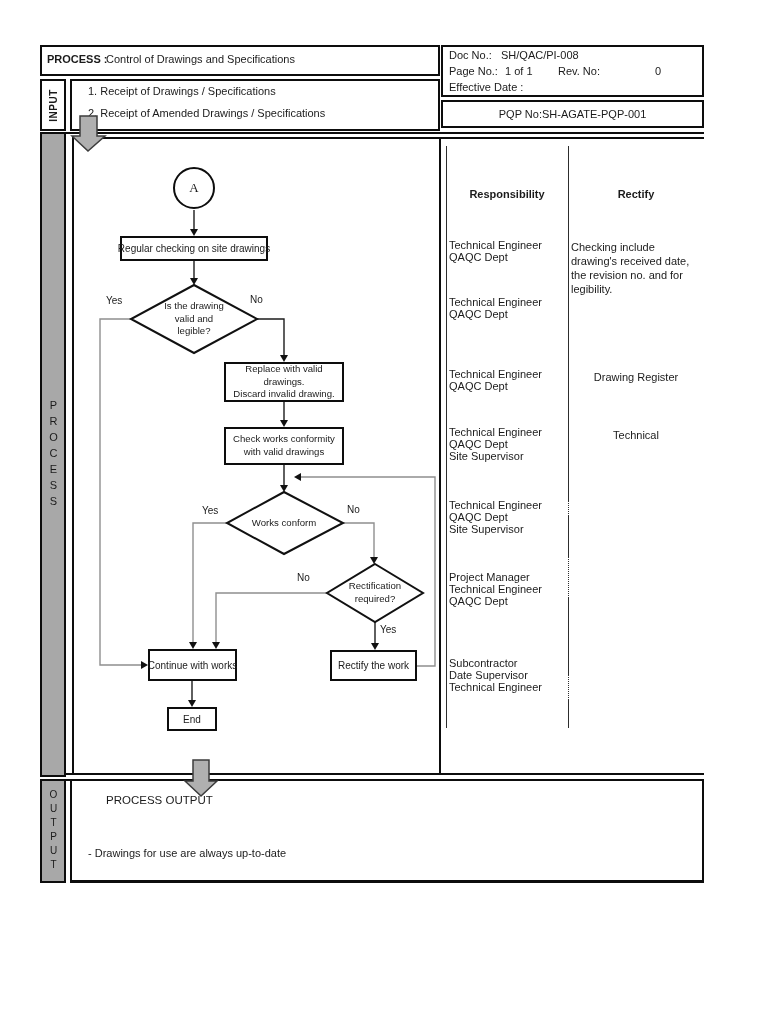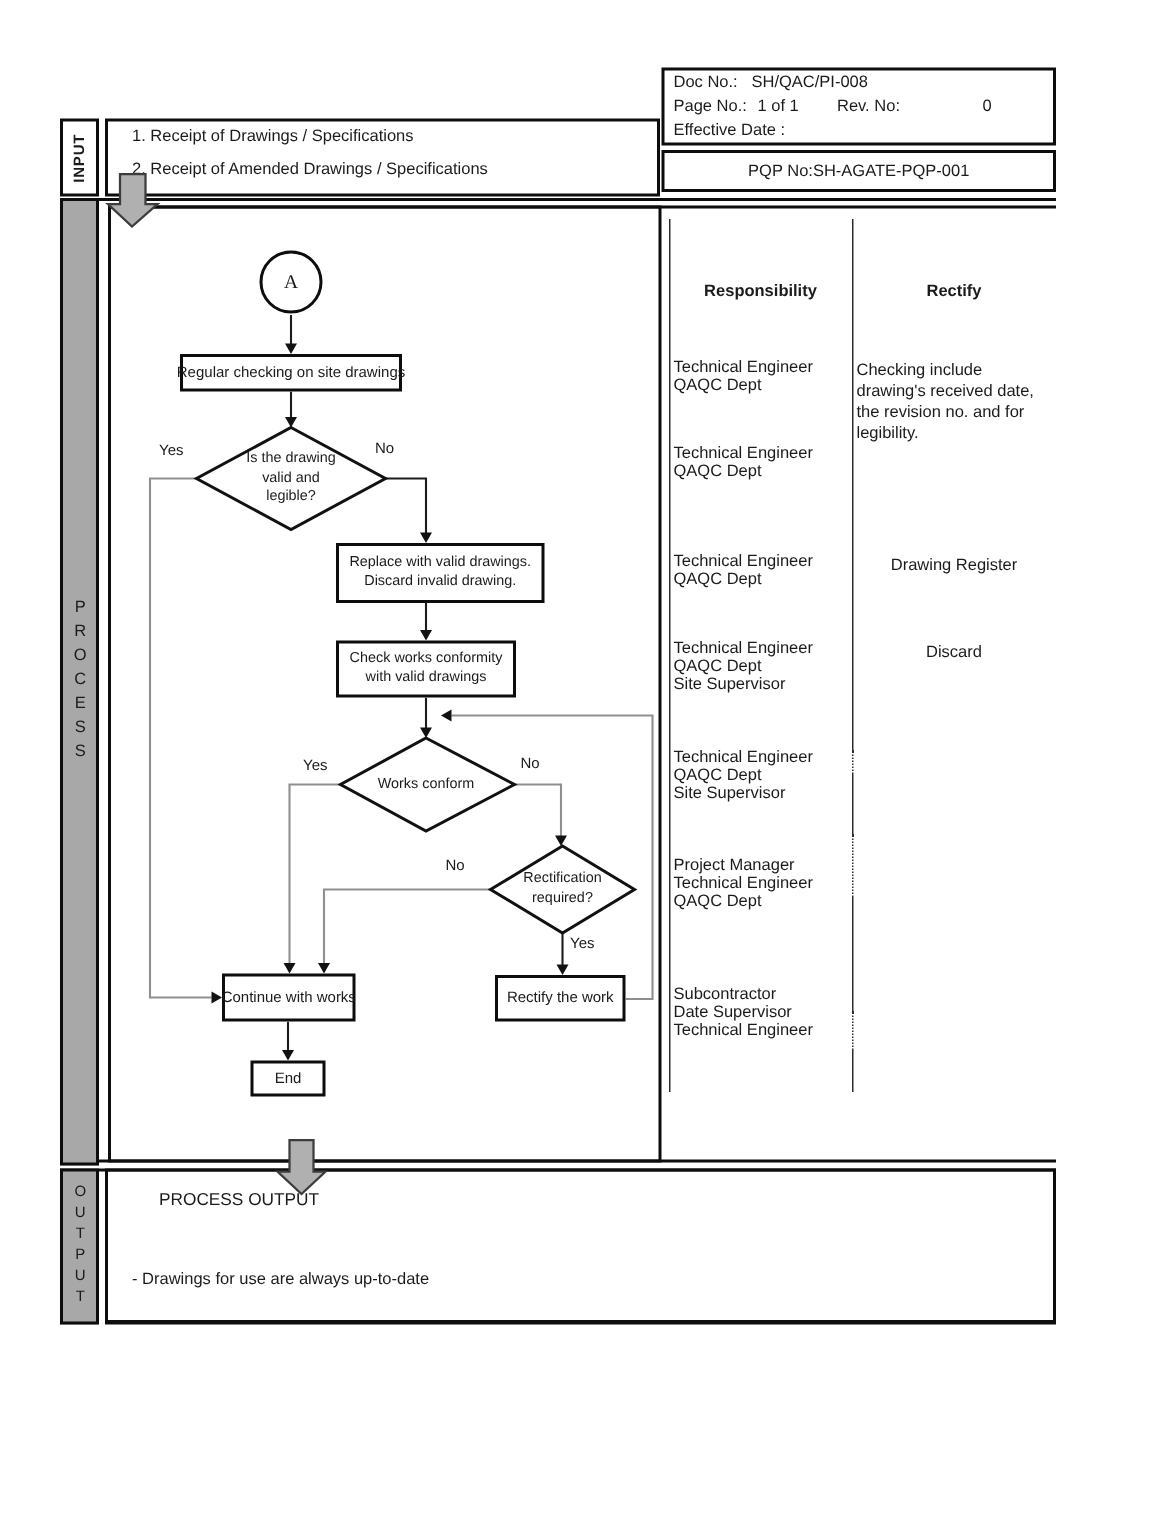--- a/index.html
+++ b/index.html
@@ -29,20 +29,24 @@
   svg.layer { position:absolute; left:0; top:0; z-index:2; pointer-events:none; }
   svg.toplayer { position:absolute; left:0; top:0; z-index:5; pointer-events:none; }
   .colhead { position:absolute; font-size:11px; font-weight:bold; text-align:center; z-index:3;margin-top:44px; }
   .circle { border-radius:50%; font-family:"Liberation Serif", serif; font-size:13px; }
 </style>
 </head>
 <body>
 
 <div id="page">
 
+  <div class="box" style="left:40px;top:45px;width:400px;height:31px;">
+    <span class="abs bold f11" style="left:5px;top:6px;">PROCESS :</span>
+    <span class="abs f11" style="left:64px;top:6px;">Control of Drawings and Specifications</span>
+  </div>
 
   <div class="box" style="left:441px;top:45px;width:263px;height:52px;">
     <span class="abs f11" style="left:6px;top:2px;">Doc No.:</span>
     <span class="abs f11" style="left:58px;top:2px;">SH/QAC/PI-008</span>
     <span class="abs f11" style="left:6px;top:18px;">Page No.:</span>
     <span class="abs f11" style="left:62px;top:18px;">1 of 1</span>
     <span class="abs f11" style="left:115px;top:18px;">Rev. No:</span>
     <span class="abs f11" style="left:212px;top:18px;">0</span>
     <span class="abs f11" style="left:6px;top:34px;">Effective Date :</span>
   </div>
@@ -113,21 +117,21 @@
   </svg>
 
   <div class="box node circle" style="left:173px;top:167px;width:42px;height:42px;">A</div>
 
   <div class="box node f10 nowrap" style="left:120px;top:236px;width:148px;height:25px;">Regular checking on site drawings</div>
 
   <div class="txt node pre f96" style="left:154px;top:296px;width:80px;height:46px;z-index:3;">Is the drawing
 valid and
 legible?</div>
 
-  <div class="box node pre f96" style="left:224px;top:362px;width:139px;height:40px;">Replace with valid drawings.
+  <div class="box node pre f96" style="left:224px;top:362px;width:120px;height:40px;">Replace with valid drawings.
 Discard invalid drawing.</div>
 
   <div class="box node pre f96" style="left:224px;top:427px;width:120px;height:38px;">Check works conformity
 with valid drawings</div>
 
   <div class="txt node f96" style="left:234px;top:515px;width:100px;height:16px;z-index:3;">Works conform</div>
 
   <div class="txt node pre f96" style="left:335px;top:578px;width:80px;height:30px;z-index:3;">Rectification
 required?</div>
 
@@ -158,21 +162,21 @@
 Site Supervisor</div>
   <div class="resp" style="top:571px;">Project Manager
 Technical Engineer
 QAQC Dept</div>
   <div class="resp" style="top:657px;">Subcontractor
 Date Supervisor
 Technical Engineer</div>
 
   <div class="remark" style="left:571px;top:240px;width:132px;">Checking include drawing's received date, the revision no. and for legibility.</div>
   <div class="remark" style="left:568px;top:370px;width:136px;text-align:center;">Drawing Register</div>
-  <div class="remark" style="left:568px;top:428px;width:136px;text-align:center;">Discard</div>
+  <div class="remark" style="left:568px;top:428px;width:136px;text-align:center;">Technical</div>
 
   <div class="hline" style="left:40px;top:773px;width:664px;"></div>
   <div class="hline" style="left:40px;top:779px;width:664px;"></div>
 
   <div class="strip" style="left:40px;top:779px;width:26px;height:104px;">
     <span class="vstack" style="font-size:10px;letter-spacing:3px;">OUTPUT</span>
   </div>
   <div class="box" style="left:70px;top:779px;width:634px;height:104px;border-bottom-width:3px;">
     <div class="abs" style="left:34px;top:13px;font-size:11.5px;">PROCESS OUTPUT</div>
     <div class="abs f11" style="left:16px;top:66px;">- Drawings for use are always up-to-date</div>

